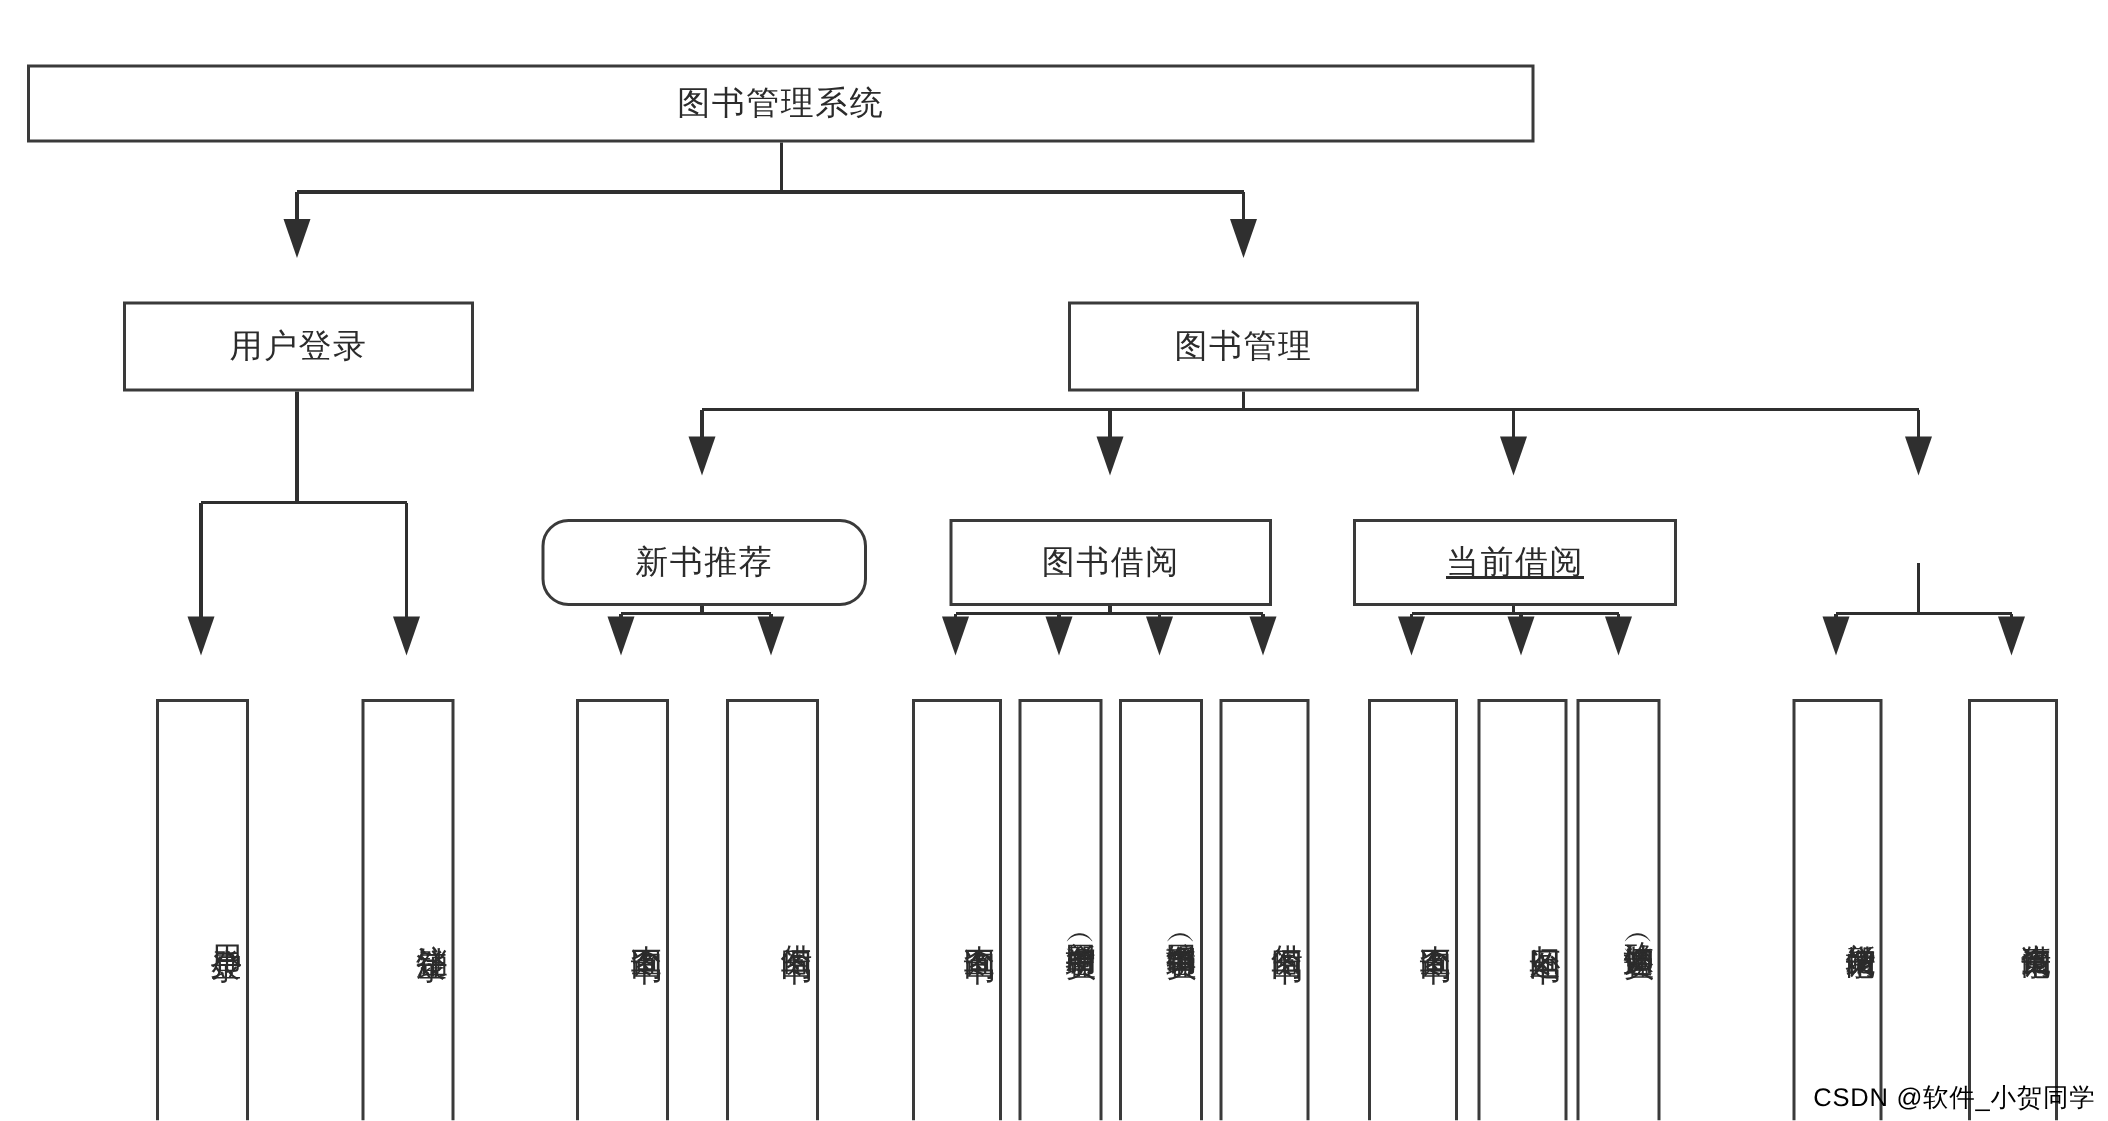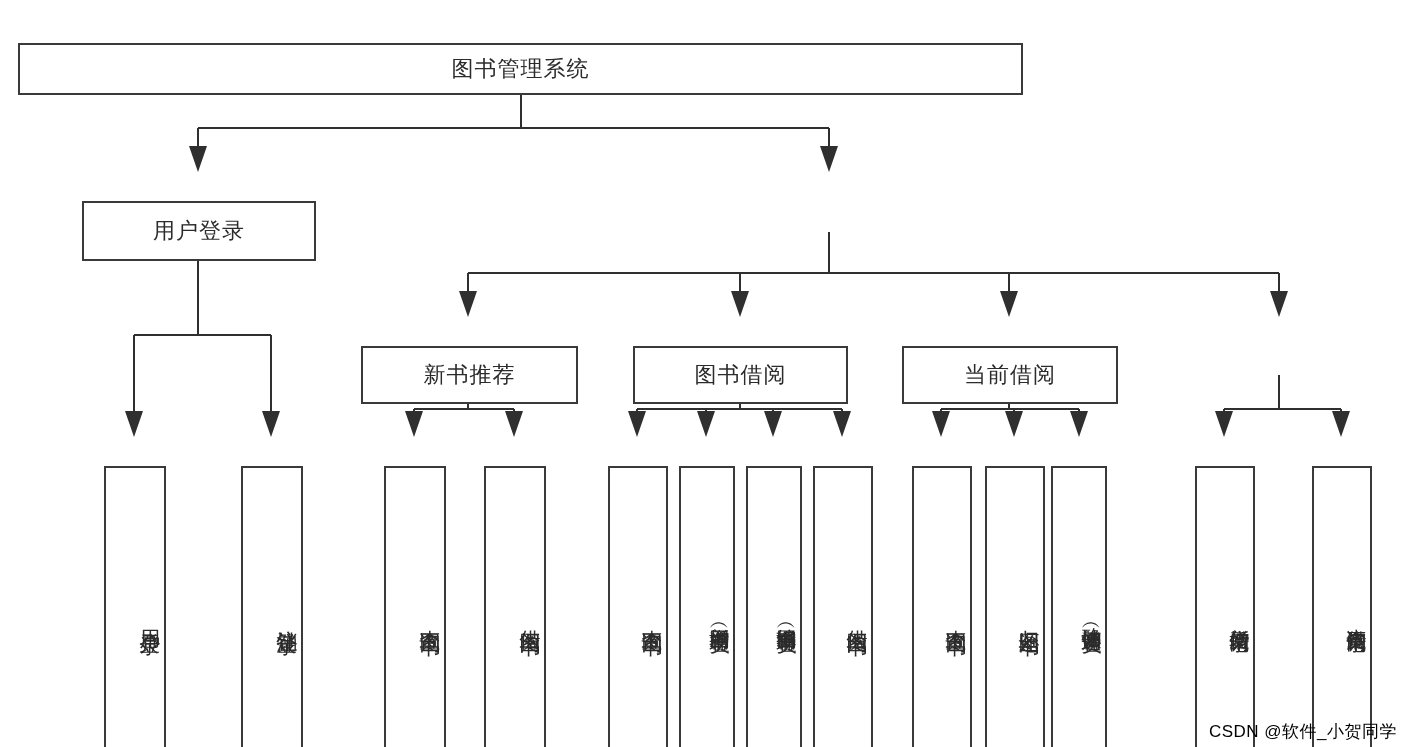--- a/index.html
+++ b/index.html
@@ -128,28 +128,31 @@
       <polygon points="1332,411 1350,411 1341,437" fill="#2f2f2f"></polygon>
     </svg>
 
   <div class="node horiz" id="n-root" style="left: 18px; top: 14px; width: 1005px; height: 52px;">
       <span>图书管理系统</span>
     </div>
 
   <div class="node horiz" id="n-l1-0" style="left: 82px; top: 172px; width: 234px; height: 60px;">
       <span>用户登录</span>
     </div>
+  <div class="node horiz" id="n-l1-1" style="left: 712px; top: 172px; width: 234px; height: 60px;">
+      <span>图书管理</span>
+    </div>
 
-  <div class="node horiz" id="n-l2-0" style="left: 361px; top: 317px; width: 217px; height: 58px;">
+  <div class="node horiz" id="n-l2-0" style="left: 361px; top: 317px; width: 217px; height: 58px; border-radius: 18px;">
       <span>新书推荐</span>
     </div>
   <div class="node horiz" id="n-l2-1" style="left: 633px; top: 317px; width: 215px; height: 58px; text-align: center;">
       <span>图书借阅</span>
     </div>
-  <div class="node horiz" id="n-l2-2" style="left: 902px; top: 317px; width: 216px; height: 58px;">
+  <div class="node horiz" id="n-l2-2" style="left: 902px; top: 317px; width: 216px; height: 58px; text-decoration: underline;">
       <span>当前借阅</span>
     </div>
 
   <div class="node vert" id="n-lf-0" style="left: 104px; top: 437px; width: 62px; height: 296px;">
       <span>用户登录</span>
     </div>
   <div class="node vert" id="n-lf-1" style="left: 241px; top: 437px; width: 62px; height: 296px;">
       <span>注销登录</span>
     </div>
   <div class="node vert" id="n-lf-2" style="left: 384px; top: 437px; width: 62px; height: 296px;">

